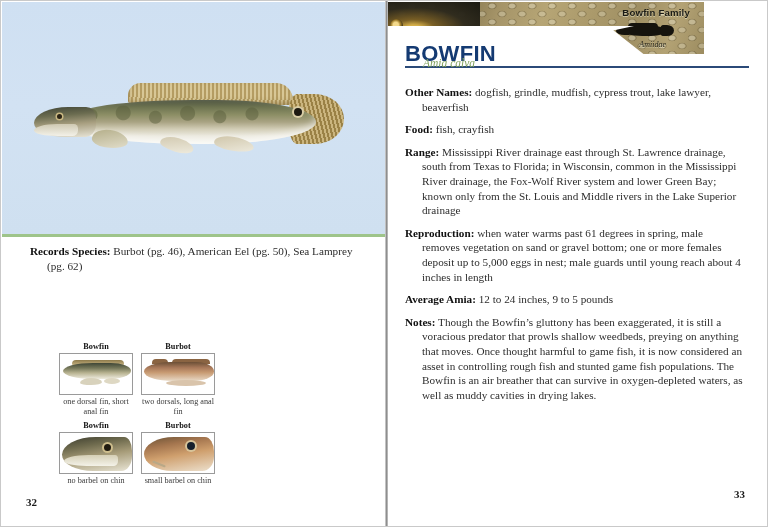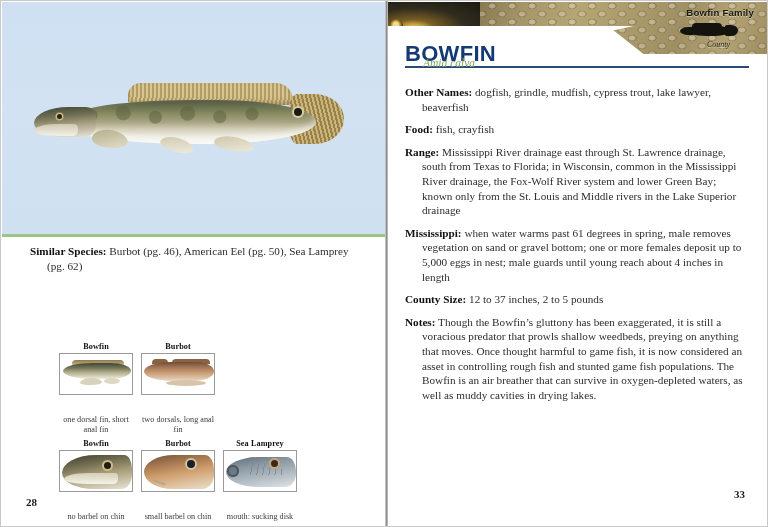--- a/index.html
+++ b/index.html
@@ -73,21 +73,21 @@
 
   
   .cmp{position:absolute;left:57px;top:341px;width:240px;}
   .cmp-row{display:flex;gap:8px;margin-bottom:5px;}
   .cmp-cell{width:74px;}
   .cmp-title{text-align:center;font-size:8.2px;font-weight:bold;color:#111;
              margin-bottom:2px;letter-spacing:.1px;}
   .cmp-img{width:74px;height:42px;border:1px solid #9a9a9a;background:#fff;
            position:relative;overflow:hidden;box-sizing:border-box;}
   .cmp-cap{text-align:center;font-size:8.2px;line-height:9.6px;color:#3a3a3a;
-           margin-top:20px;}
+           margin-top:2px;}
 
   
   .t-bowfin-body{position:absolute;left:3px;top:9px;width:68px;height:16px;
      border-radius:44% 30% 34% 46%/50%;
      background:linear-gradient(180deg,#3f4636 0%,#76785a 32%,#b8b391 62%,#efece0 100%);}
   .t-bowfin-dorsal{position:absolute;left:12px;top:6px;width:52px;height:5px;
      border-radius:4px 4px 1px 1px;background:linear-gradient(180deg,#8d7a4a,#c4b181);}
   .t-bowfin-anal{position:absolute;left:20px;top:24px;width:22px;height:7px;
      border-radius:50%/70% 60% 40% 30%;background:#d8d2bc;}
   .t-bowfin-anal2{position:absolute;left:44px;top:24px;width:16px;height:6px;
@@ -137,21 +137,21 @@
   .t-head-lamprey-gills{position:absolute;left:22px;top:12px;width:36px;height:12px;
      background:repeating-linear-gradient(100deg,#7b8790 0 1px,transparent 1px 6px);opacity:.8;}
 
   .pageno{position:absolute;font-size:11px;font-weight:bold;color:#1b1b1b;}
   .pageno.left{left:24px;top:495px;}
   .pageno.right{right:23px;top:487px;}
 
   
   .page-right{position:absolute;left:387px;top:0;width:380px;height:525px;background:#fff;}
 
-  .banner{position:absolute;left:0;top:1px;width:380px;height:52px;overflow:hidden;
+  .banner{position:absolute;left:0;top:1px;width:316px;height:52px;overflow:hidden;
      background:
        linear-gradient(110deg,#2b2a22 0%,#4a4334 9%,#6c5f3e 16%,#8a7b52 24%,
                        #a59468 34%,#b6a575 48%,#ab9a6b 62%,#9f8f63 76%,
                        #b3a274 88%,#9c8c60 100%);}
   .banner-scales{position:absolute;left:0;top:0;width:380px;height:52px;opacity:.55;
      background:
        radial-gradient(ellipse 7px 5px at 4px 4px, rgba(255,255,240,.55) 0 40%, rgba(60,50,25,.5) 60%, transparent 72%),
        radial-gradient(ellipse 7px 5px at 14px 12px, rgba(255,255,240,.45) 0 40%, rgba(60,50,25,.45) 60%, transparent 72%);
      background-size:20px 16px,20px 16px;}
   .banner-head{position:absolute;left:0;top:0;width:92px;height:52px;
@@ -210,21 +210,21 @@
         <div class="fm-eye"></div>
         <div class="fm-tailspot"></div>
         <div class="fm-pect"></div>
         <div class="fm-pelv"></div>
         <div class="fm-anal"></div>
       </div>
     </div>
     <div class="plate-rule"></div>
 
     <div class="lp-text">
-      <p><b>Similar Species:</b><span> Burbot (pg. 46), American Eel (pg. 50), Sea Lamprey (pg. 62)</span></p>
+      <p><b>Records Species:</b><span> Burbot (pg. 46), American Eel (pg. 50), Sea Lamprey (pg. 62)</span></p>
     </div>
 
     <div class="cmp">
 
       <div class="cmp-row">
         <div class="cmp-cell">
           <div class="cmp-title">Bowfin</div>
           <div class="cmp-img">
             <div class="t-bowfin-dorsal"></div>
               <div class="t-bowfin-body"></div>
@@ -257,66 +257,56 @@
         </div>
         <div class="cmp-cell">
           <div class="cmp-title">Burbot</div>
           <div class="cmp-img">
             <div class="t-head-burbot"></div>
               <div class="t-head-burbot-eye"></div>
             <div class="t-head-burbot-barbel"></div>
           </div>
           <div class="cmp-cap">small barbel on chin</div>
         </div>
-        <div class="cmp-cell">
-          <div class="cmp-title">Sea Lamprey</div>
-          <div class="cmp-img">
-            <div class="t-head-lamprey"></div>
-              <div class="t-head-lamprey-gills"></div>
-            <div class="t-head-lamprey-mouth"></div>
-              <div class="t-head-lamprey-eye"></div>
-          </div>
-          <div class="cmp-cap">mouth: sucking disk</div>
-        </div>
       </div>
 
     </div>
 
-    <div class="pageno left">28</div>
+    <div class="pageno left">32</div>
   </div>
 
   <div class="gutter"></div>
 
   <div class="page-right">
 
     <div class="banner">
       <div class="banner-scales"></div>
       <div class="banner-head"></div>
       <div class="banner-eye"></div>
       <div class="banner-famlabel">Bowfin Family</div>
       <div class="banner-silhouette">
         <div class="bs-dorsal"></div>
           <div class="bs-body"></div>
         <div class="bs-tail"></div>
           <div class="bs-head"></div>
       </div>
-      <div class="banner-family-latin">County</div>
+      <div class="banner-family-latin">Amiidae</div>
       <div class="banner-notch2"></div>
       <div class="banner-notch"></div>
     </div>
 
     <div class="rp-title">BOWFIN</div>
     <div class="rp-title-rule"></div>
     <div class="rp-latin">Amia calva</div>
 
     <div class="rp-text">
       <p><b>Other Names:</b><span> dogfish, grindle, mudfish, cypress trout, lake lawyer, beaverfish</span></p>
       <p><b>Food:</b><span> fish, crayfish</span></p>
       <p><b>Range:</b><span> Mississippi River drainage east through St. Lawrence drainage, south from Texas to Florida; in Wisconsin, common in the Mississippi River drainage, the Fox-Wolf River system and lower Green Bay; known only from the St. Louis and Middle rivers in the Lake Superior drainage</span></p>
-      <p><b>Mississippi:</b><span> when water warms past 61 degrees in spring, male removes vegetation on sand or gravel bottom; one or more females deposit up to 5,000 eggs in nest; male guards until young reach about 4 inches in length</span></p>
-      <p><b>County Size:</b><span> 12 to 37 inches, 2 to 5 pounds</span></p>
+      <p><b>Reproduction:</b><span> when water warms past 61 degrees in spring, male removes vegetation on sand or gravel bottom; one or more females deposit up to 5,000 eggs in nest; male guards until young reach about 4 inches in length</span></p>
+      <p><b>Average Amia:</b><span> 12 to 24 inches, 9 to 5 pounds</span></p>
       <p><b>Notes:</b><span> Though the Bowfin’s gluttony has been exaggerated, it is still a voracious predator that prowls shallow weedbeds, preying on anything that moves. Once thought harmful to game fish, it is now considered an asset in controlling rough fish and stunted game fish populations. The Bowfin is an air breather that can survive in oxygen-depleted waters, as well as muddy cavities in drying lakes.</span></p>
     </div>
 
     <div class="pageno right">33</div>
   </div>
 
 </div>
 
 </body></html>

